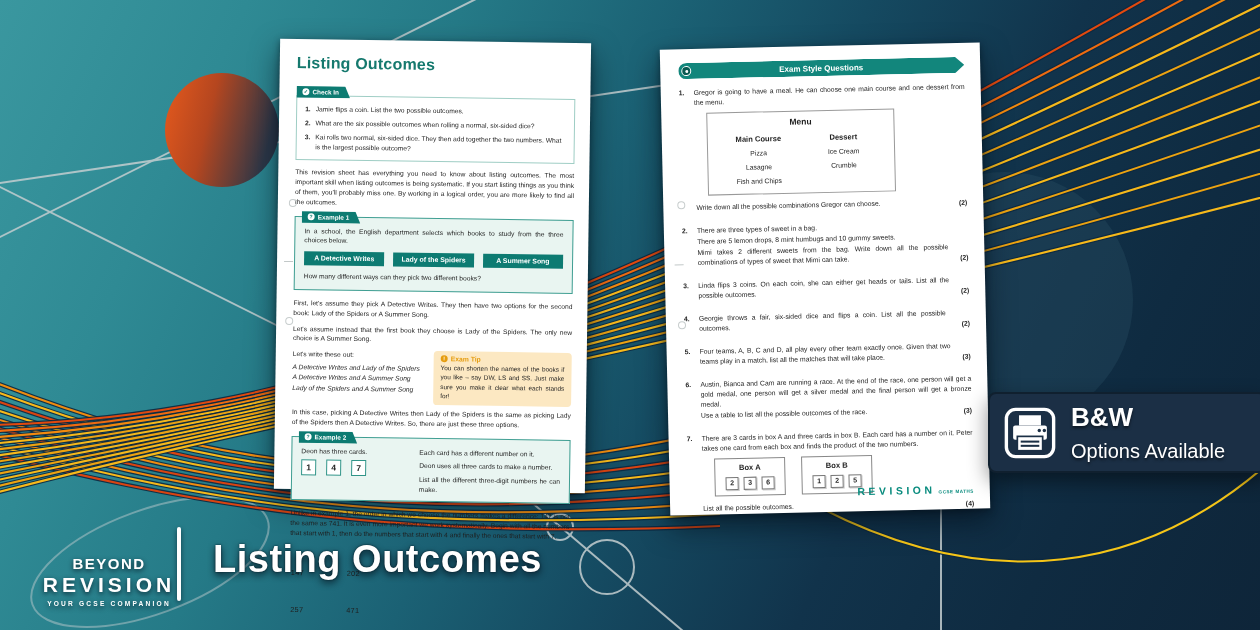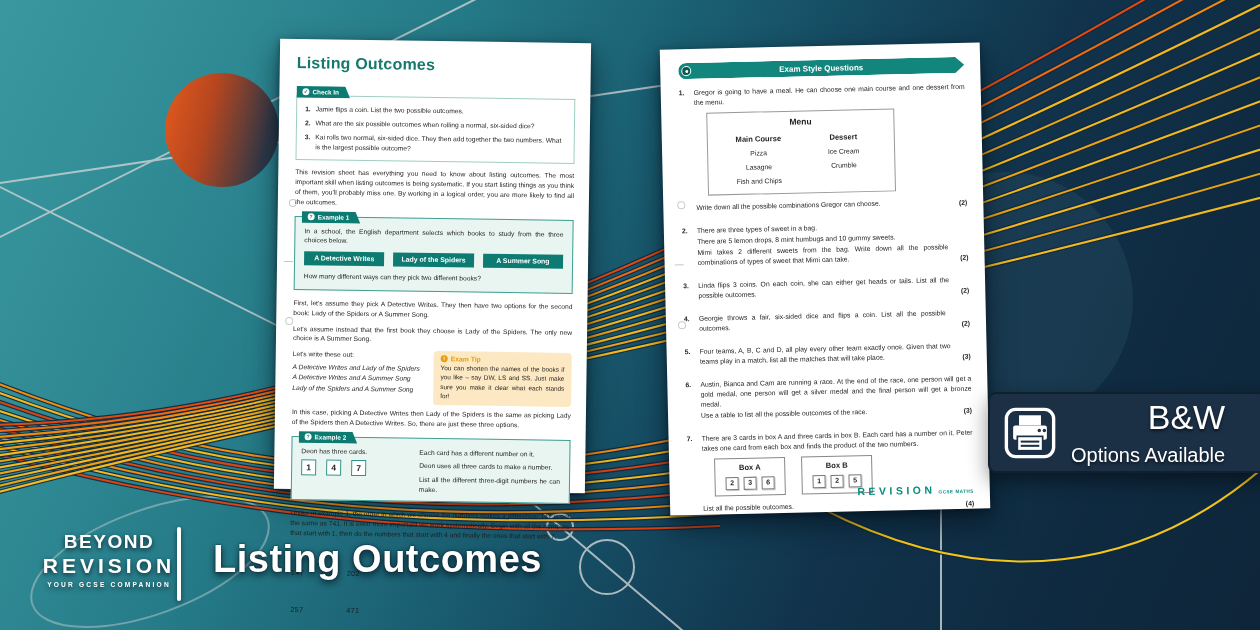--- a/index.html
+++ b/index.html
@@ -85,27 +85,27 @@
   .qbox-t{text-align:center;font-weight:bold;font-size:7.6px;margin-bottom:3px;}
   .qbox-cards{display:flex;gap:5px;}
   .qcard{width:13px;height:13px;border:1px solid #777;box-shadow:1px 1px 0 #ccc;background:#fff;
     display:flex;align-items:center;justify-content:center;font-size:7px;font-weight:bold;}
 
   
   .bw-badge{position:absolute;left:988px;top:392px;width:278px;height:81px;z-index:6;
     background:#1b2f45;border:2px solid #10202f;border-radius:8px;display:flex;align-items:center;gap:14px;
     padding-left:13px;box-shadow:0 8px 20px rgba(0,0,0,.45);}
   .bw-text{color:#fff;line-height:1.12;text-shadow:0 2px 3px rgba(0,0,0,.55);}
-  .bw-l1{font-size:34px;font-weight:normal;text-align:right;}
+  .bw-l1{font-size:26px;font-weight:bold;}
   .bw-l2{font-size:20px;margin-top:8px;}
 
   
   .brand{position:absolute;left:36px;top:531px;width:146px;text-align:center;color:#fff;z-index:6;
     text-shadow:0 2px 5px rgba(4,15,26,.8);}
-  .brand-top{font-size:19px;font-weight:bold;letter-spacing:1.5px;}
+  .brand-top{font-size:15px;font-weight:bold;letter-spacing:1.5px;margin-top:24px;}
   .brand-name{font-size:21px;font-weight:bold;letter-spacing:4px;margin-top:1px;}
   .brand-sub{font-size:6.6px;font-weight:bold;letter-spacing:2.2px;margin-top:3px;}
   .divider{position:absolute;left:177px;top:527px;width:4px;height:74px;background:#fff;border-radius:2px;z-index:6;
     box-shadow:0 2px 5px rgba(4,15,26,.6);}
   .main-title{position:absolute;left:213px;top:538px;font-size:38px;font-weight:bold;color:#fff;z-index:6;letter-spacing:.5px;
     text-shadow:0 3px 7px rgba(4,15,26,.85),0 0 2px rgba(4,15,26,.9);}
 </style>
 </head>
 <body>
 

